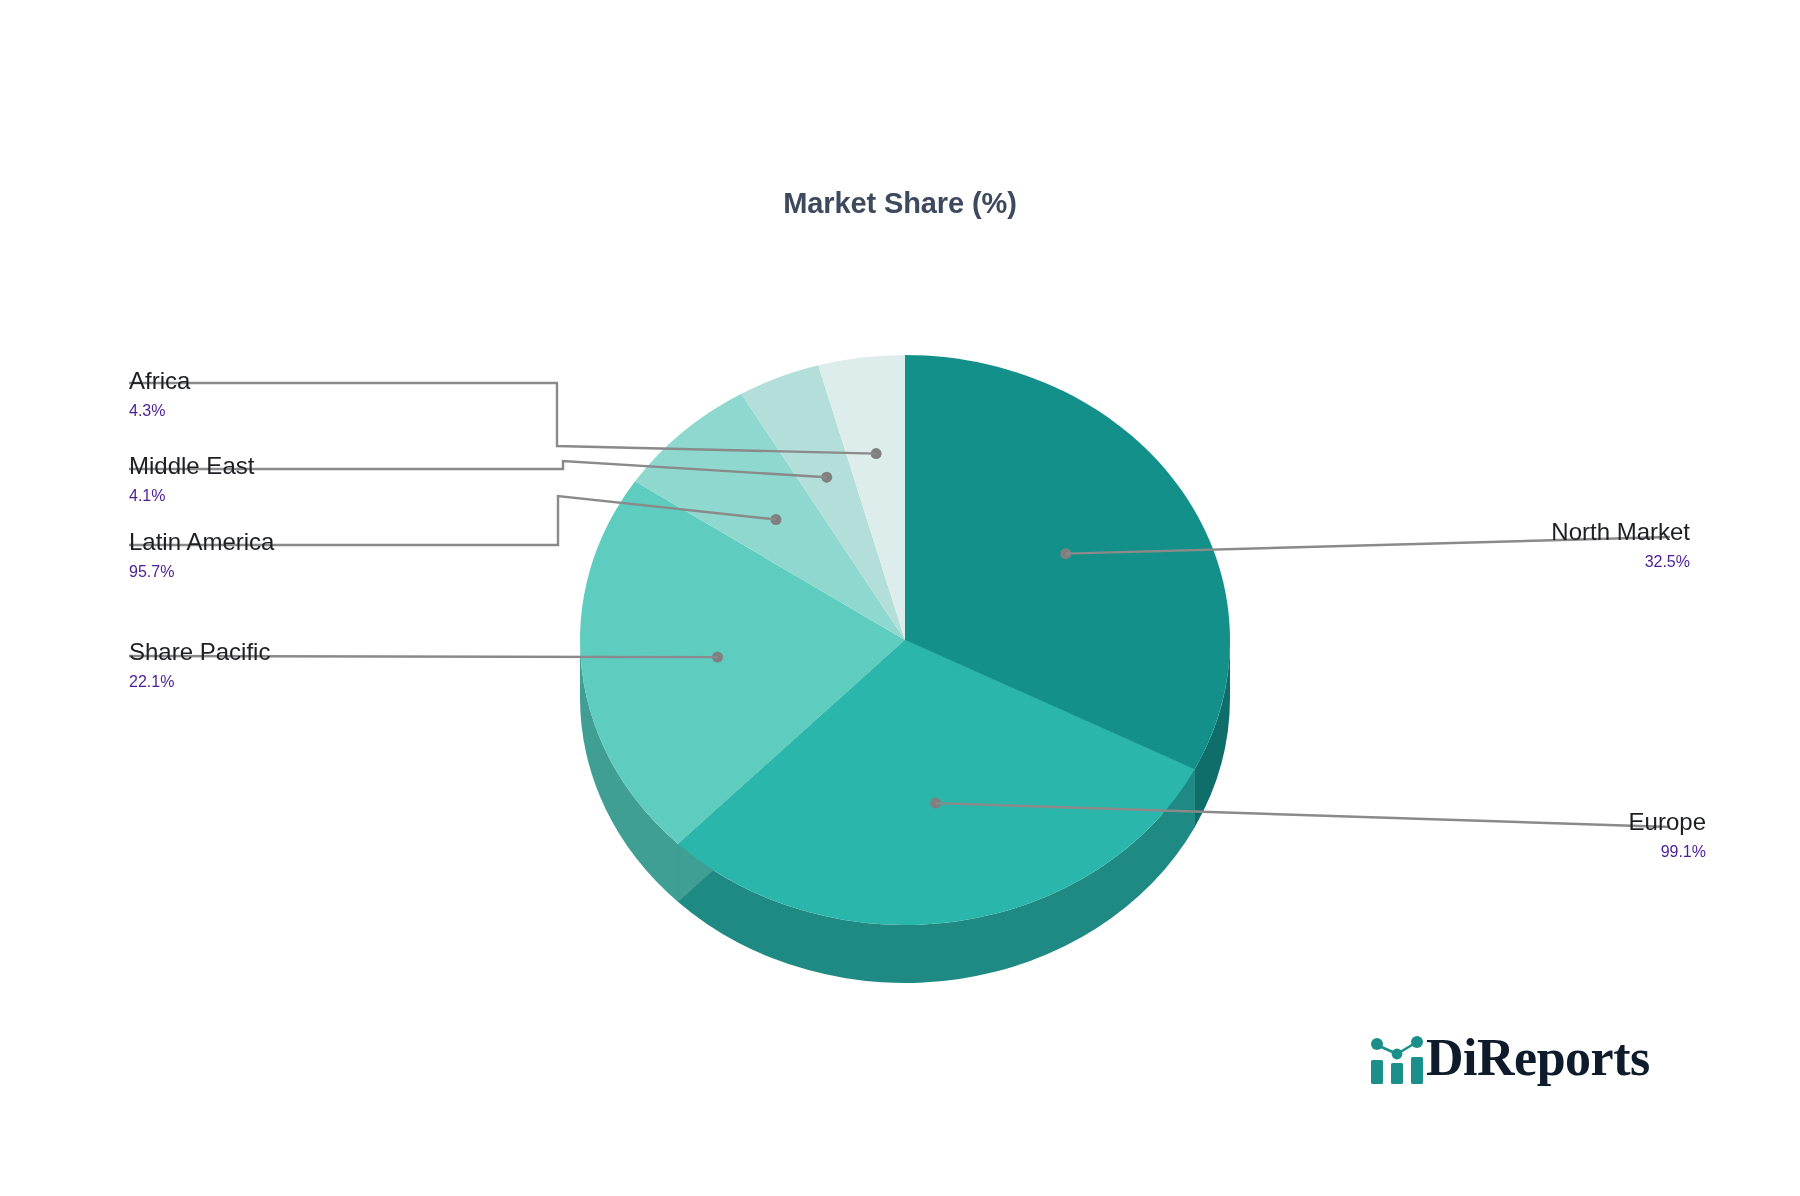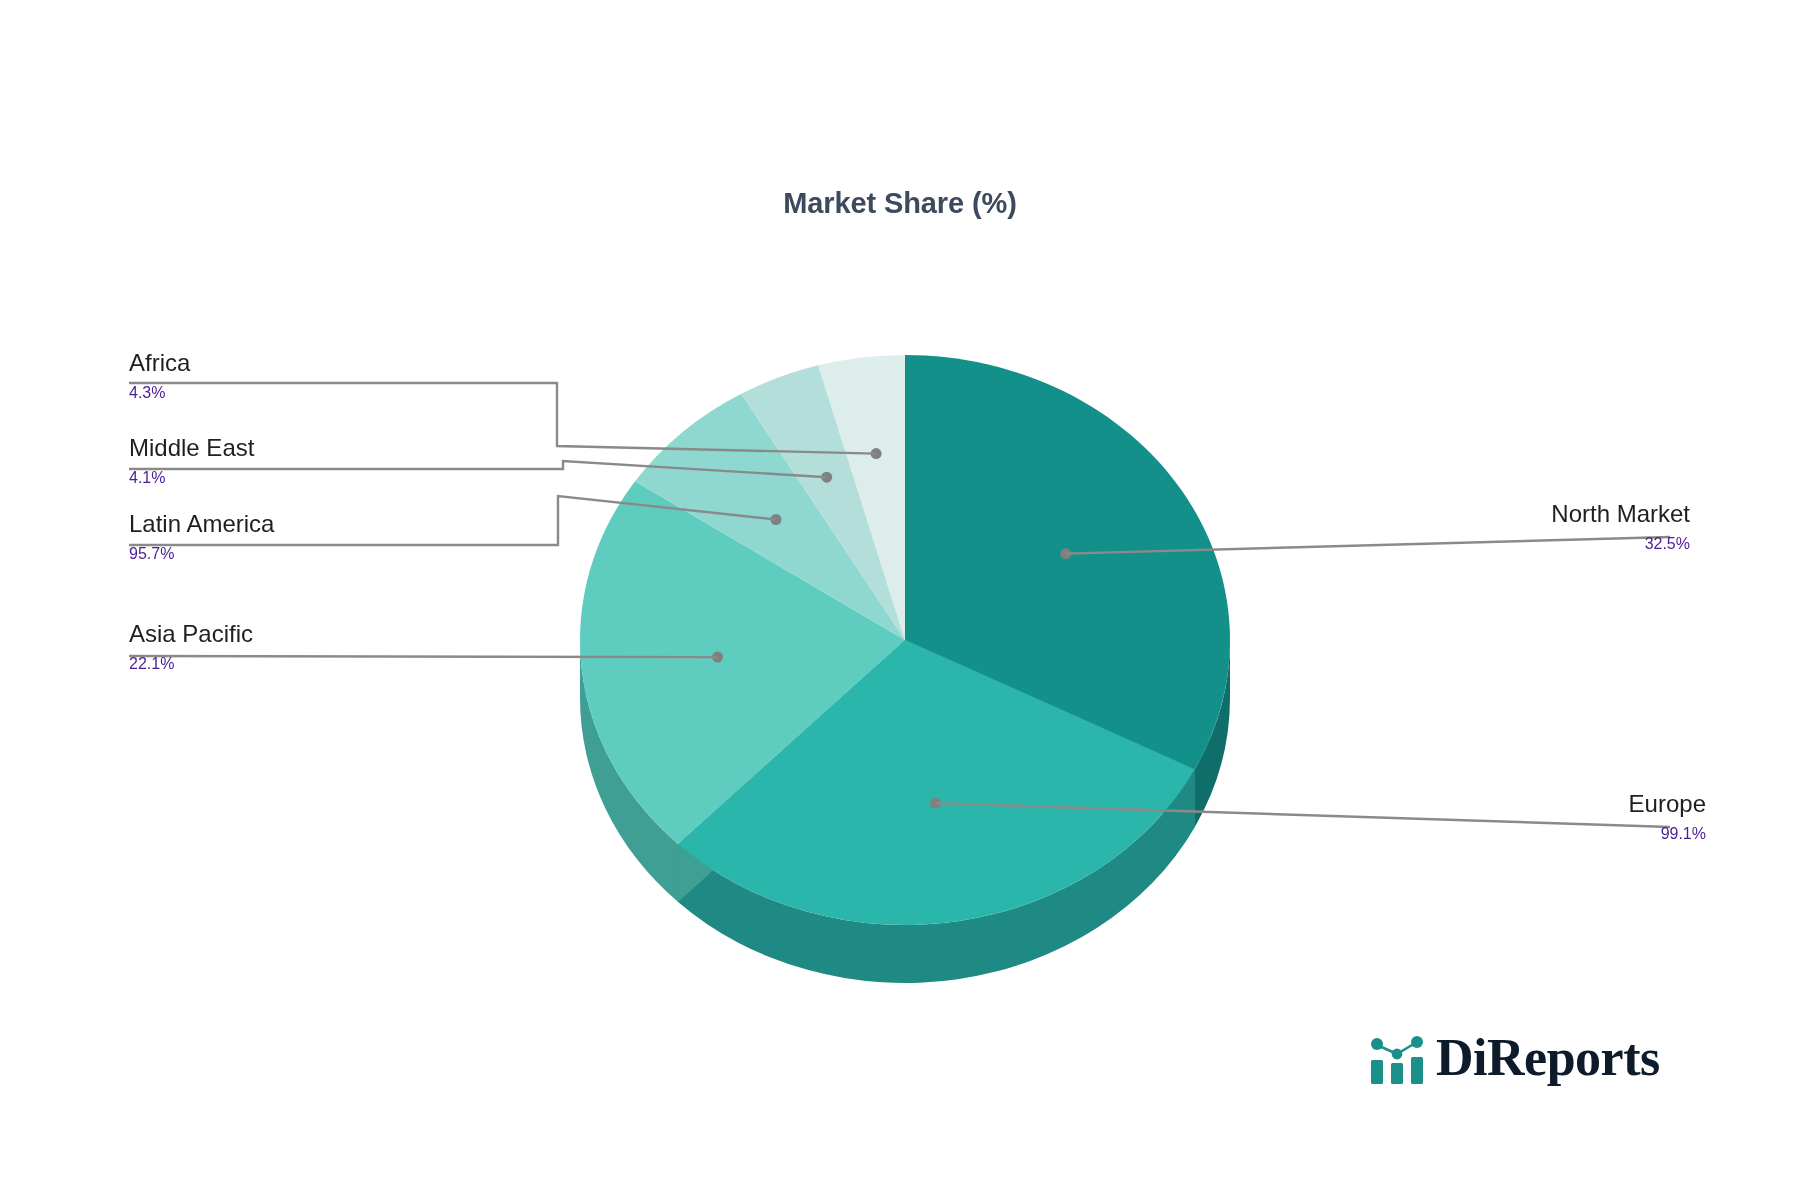--- a/index.html
+++ b/index.html
@@ -27,41 +27,41 @@
     text-align:center;
     font-size:29px;
     font-weight:bold;
     color:#3d4a5d;
     letter-spacing:-0.1px;
   }
 
   svg#pie{position:absolute;left:0;top:0;width:1800px;height:1196px;}
 
   
-  .lbl{position:absolute;}
+  .lbl{position:absolute;margin-top:18px;}
   .lbl .name{
     font-size:24px;
     color:#1d1f22;
     line-height:30px;
     white-space:nowrap;
   }
   .lbl .pct{
     font-size:16px;
     color:#4c1d95;
     line-height:30px;
     white-space:nowrap;
   }
   .lbl.left{text-align:left;}
   .lbl.right{text-align:right;}
 
   
   .logo{
     position:absolute;
     left:1368px;top:1030px;
-    display:flex;align-items:center;gap:10px;
+    display:flex;align-items:center;gap:0;
   }
   .logo .mark{display:block;}
   .logo .word{
     font-family:"Liberation Serif", serif;
     font-size:52px;
     font-weight:bold;
     color:#0d1b2a;
     letter-spacing:-0.5px;
     line-height:52px;
   }
@@ -116,21 +116,21 @@
     <div class="name">Middle East</div>
     <div class="pct">4.1%</div>
   </div>
 
   <div class="lbl left" style="left:129px;top:509px;">
     <div class="name">Latin America</div>
     <div class="pct">95.7%</div>
   </div>
 
   <div class="lbl left" style="left:129px;top:619px;">
-    <div class="name">Asia Pacific</div>
+    <div class="name">Share Pacific</div>
     <div class="pct">22.1%</div>
   </div>
 
   <div class="lbl right" style="right:110px;top:499px;">
     <div class="name">North Market</div>
     <div class="pct">32.5%</div>
   </div>
 
   <div class="lbl right" style="right:94px;top:789px;">
     <div class="name">Europe</div>

